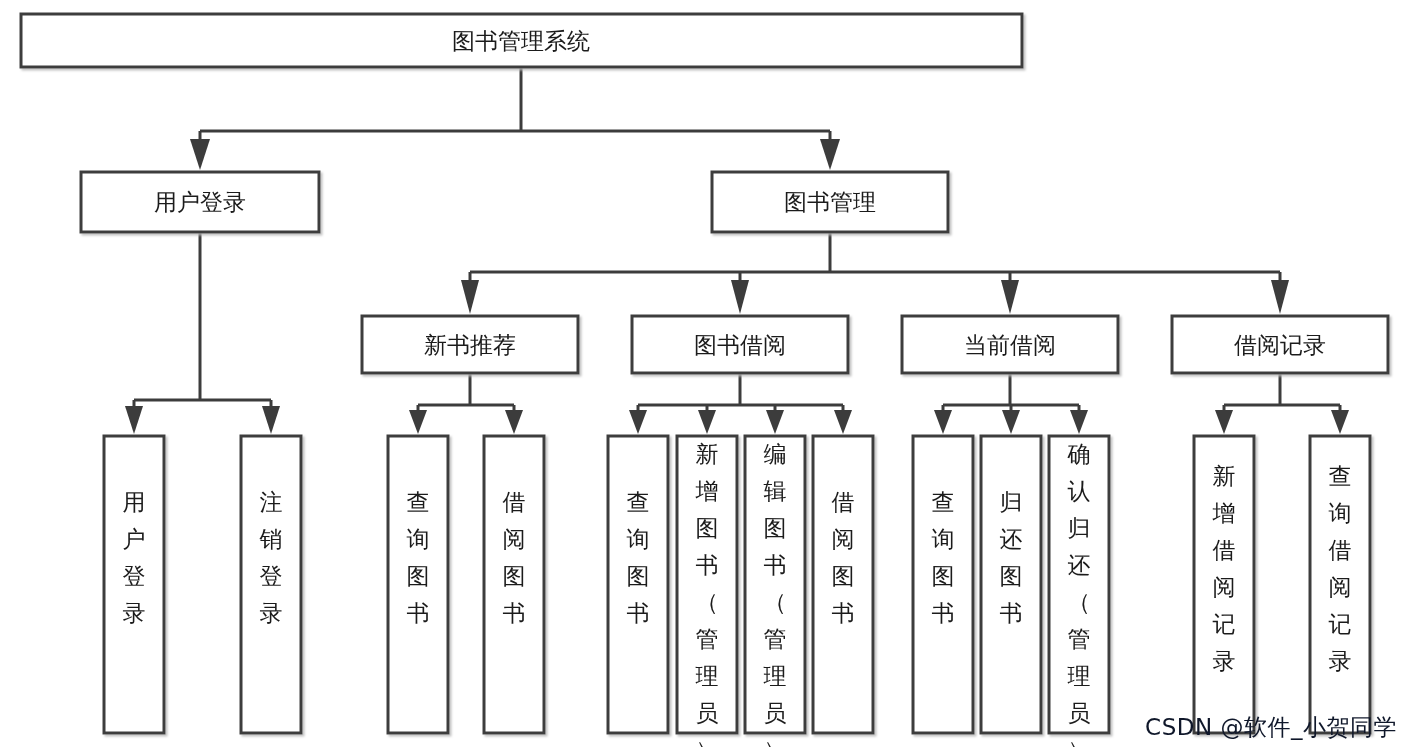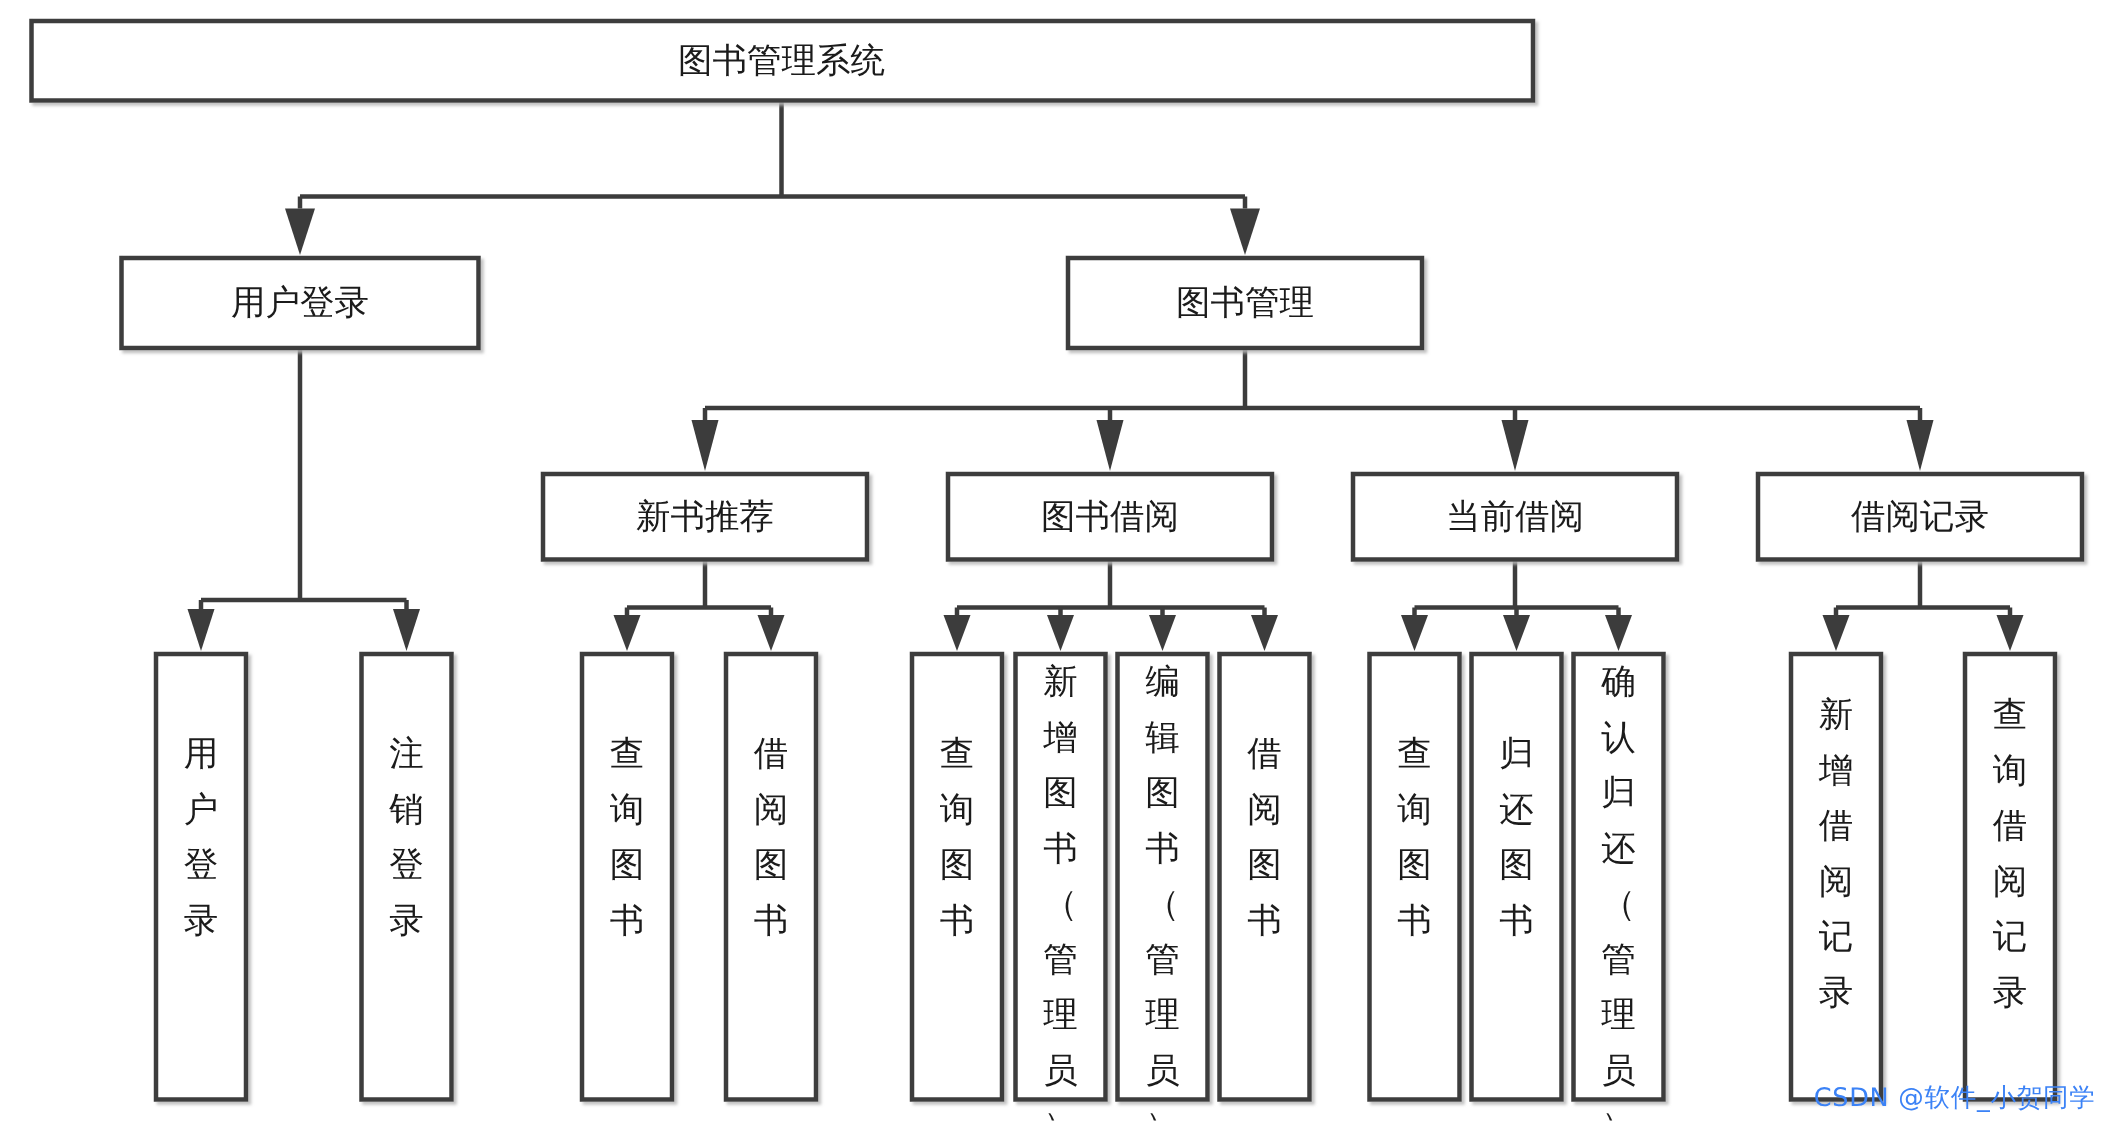--- a/index.html
+++ b/index.html
@@ -21,22 +21,22 @@
   }
   .node-label-vertical{
     fill:#1b1b1b;
     font-family:"DejaVu Sans","Liberation Sans",sans-serif;
     font-size:23px;
     text-anchor:middle;
   }
   .watermark{
     position:absolute;
     right:8px;bottom:4px;
-    color:#3b82f6;
-    font-size:17px;
+    color:#0f172a;
+    font-size:23px;
     font-family:"DejaVu Sans","Liberation Sans",sans-serif;
     letter-spacing:0.5px;
     white-space:nowrap;
     user-select:none;
   }
 </style>
 </head>
 <body>
 
 <svg id="diagram" viewBox="0 0 1405 747" xmlns="http://www.w3.org/2000/svg">

